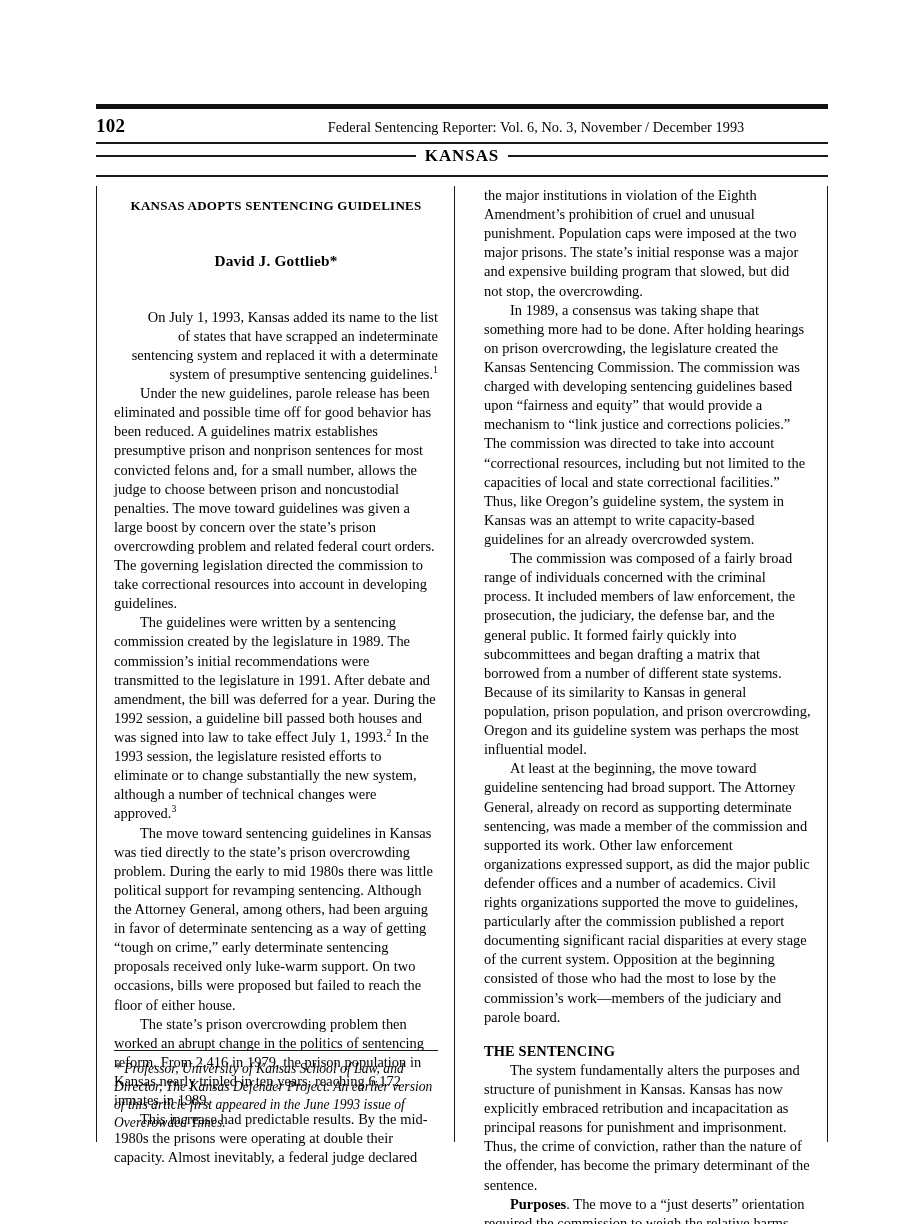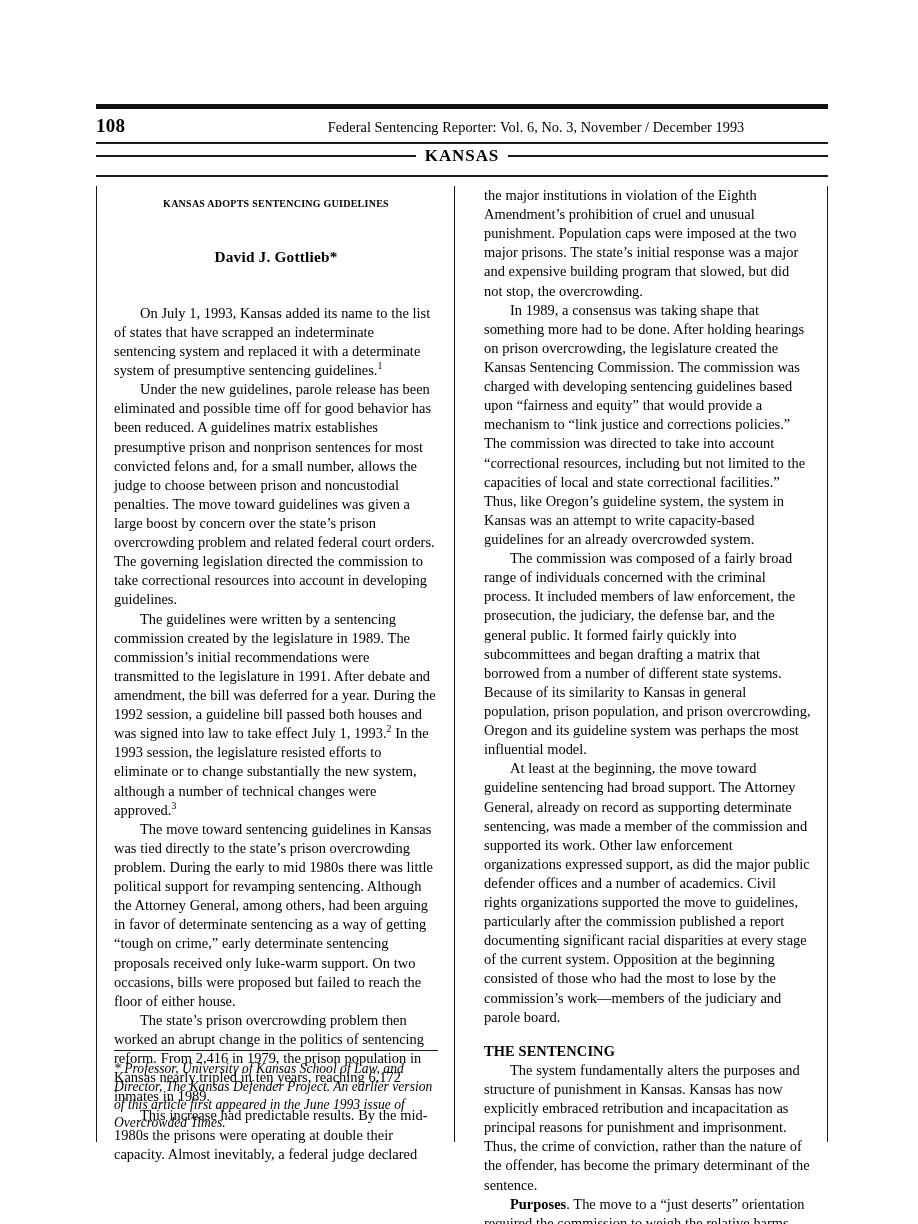--- a/index.html
+++ b/index.html
@@ -117,21 +117,21 @@
   }
   .col-right {
     width: 374px;
     border-left: 1.6px solid #1a1a1a;
     border-right: 1.6px solid #1a1a1a;
     padding: 0 16px 0 29px;
   }
 
   .art-title {
     text-align: center;
-    font-size: 10px;
+    font-size: 13px;
     font-weight: bold;
     line-height: 1.28;
     letter-spacing: 0.25px;
     margin: 12px 4px 0 4px;
   }
   .art-author {
     text-align: center;
     font-size: 15.3px;
     font-weight: bold;
     margin-top: 37px;
@@ -142,20 +142,21 @@
     font-size: 14.45px;
     line-height: 1.323;
     text-align: left;
     margin: 0;
     text-indent: 26px;
     letter-spacing: 0.01px;
     word-spacing: 0.1px;
   }
   p.first-para {
     margin-top: 38px;
+    text-align: right;
   }
   p.top-para {
     margin-top: 0;
     text-indent: 0;
   }
 
   h2.sec-head {
     font-size: 14.45px;
     font-weight: bold;
     margin: 15px 0 0 0;
@@ -195,21 +196,21 @@
   }
 </style>
 </head>
 <body>
 
 <div class="page">
 
   <div class="masthead">
     <div class="rule-thick"></div>
     <div class="masthead-row">
-      <div class="folio">108</div>
+      <div class="folio">102</div>
       <div class="journal-line">Federal Sentencing Reporter: Vol. 6,  No. 3, November / December 1993</div>
     </div>
     <div class="rule-thin"></div>
   </div>
 
   <div class="banner">
     <div class="banner-rule-row">
       <div class="banner-seg"></div>
       <div class="banner-title">KANSAS</div>
       <div class="banner-seg"></div>

